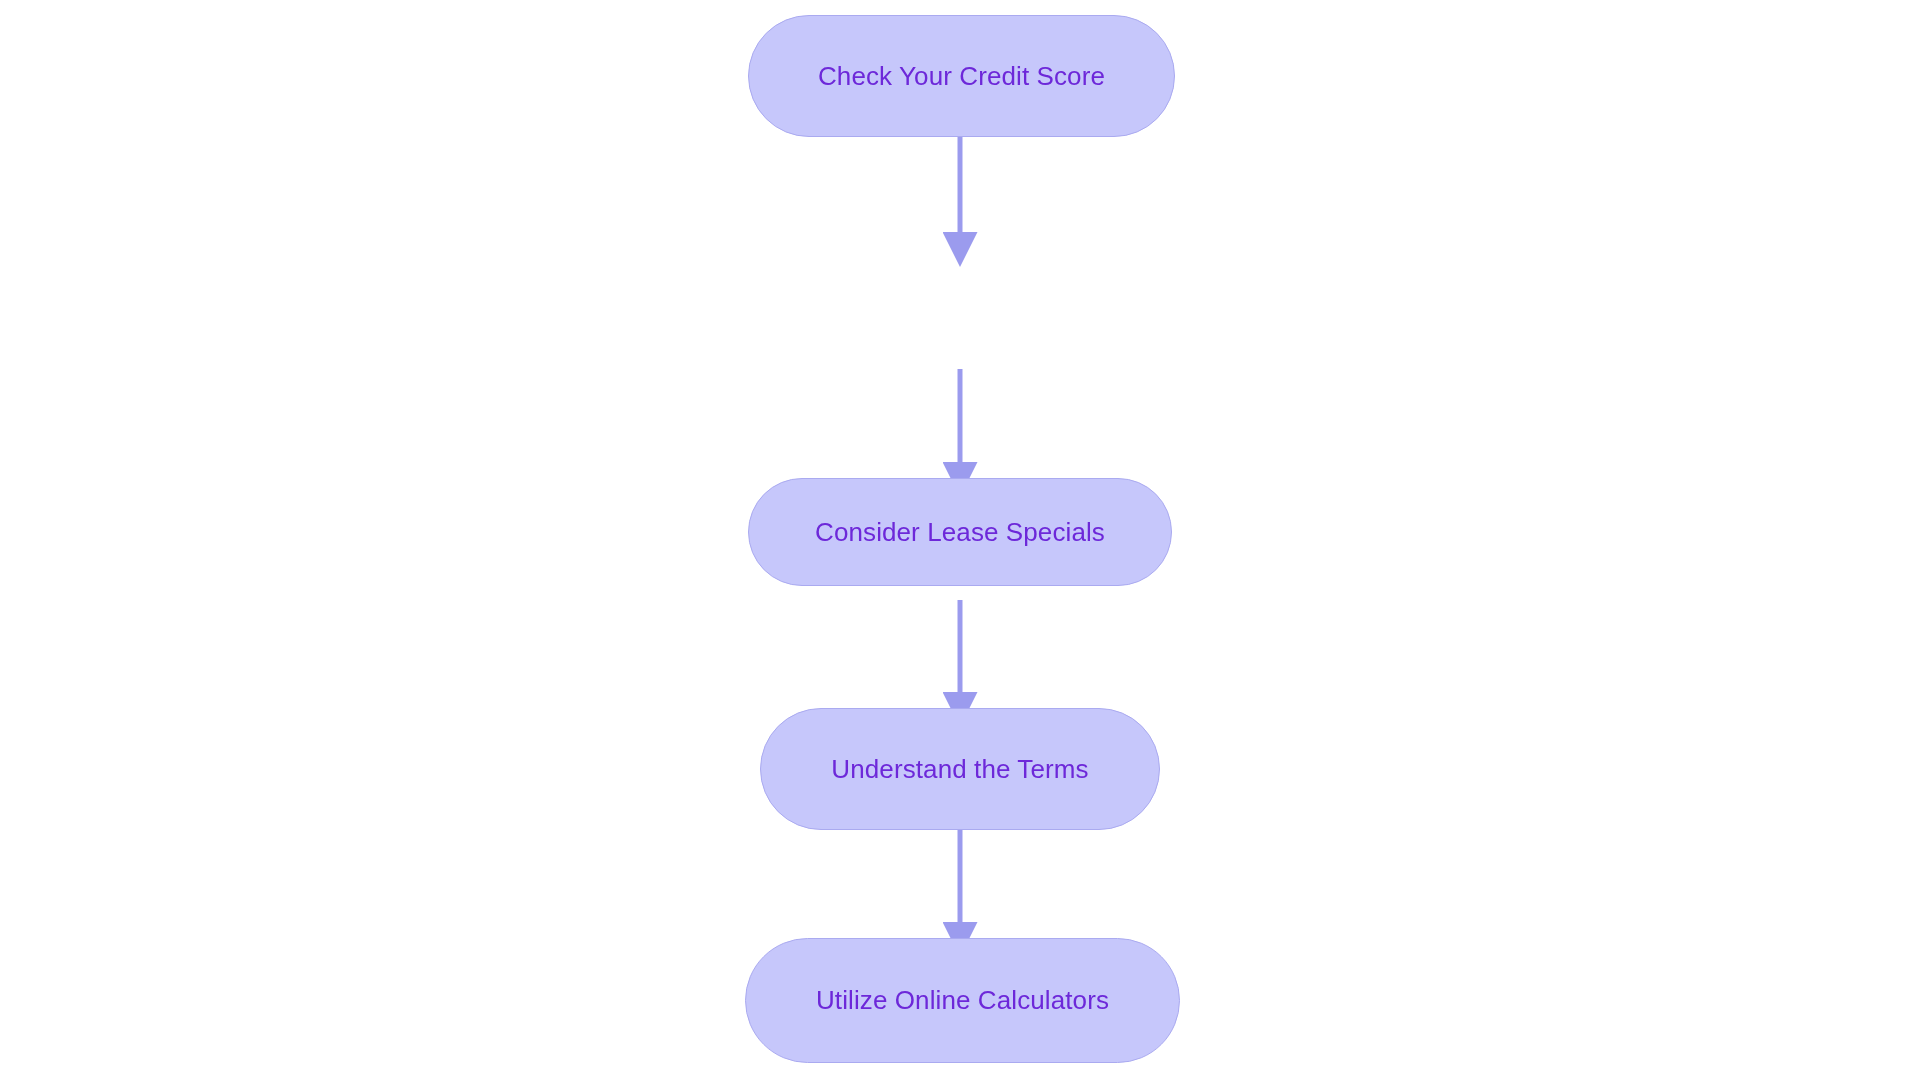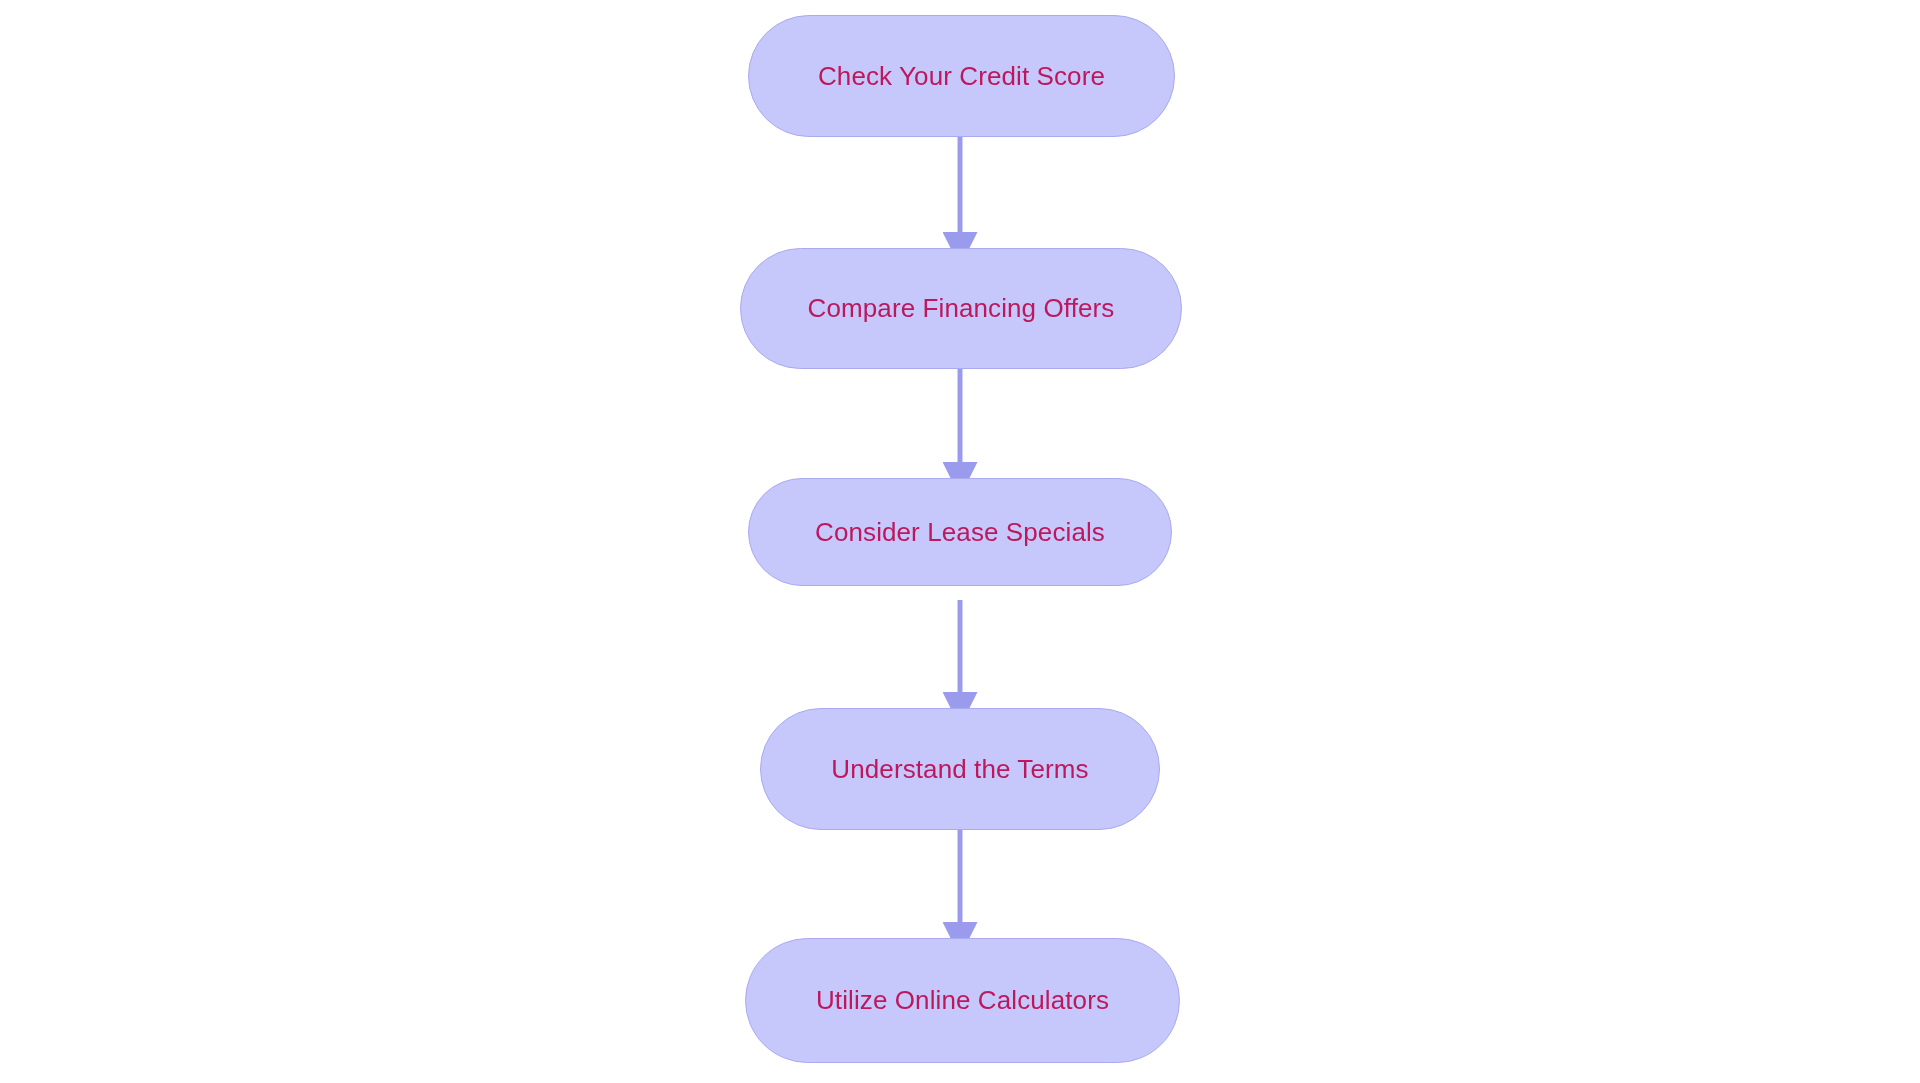--- a/index.html
+++ b/index.html
@@ -31,21 +31,21 @@
     justify-content: center;
     background: #c6c7fb;
     border: 1.5px solid #aaaaf0;
     border-radius: 999px;
     text-align: center;
     line-height: 1.1;
     white-space: nowrap;
   }
 
   .flow-node-label {
-    color: #be185d;
+    color: #6d28d9;
     font-size: 26px;
     font-weight: 400;
     letter-spacing: 0.1px;
     font-family: "Liberation Sans", "DejaVu Sans", sans-serif;
   }
 
   .connector {
     position: absolute;
     left: 0;
     top: 0;
@@ -72,23 +72,20 @@
 
     <line x1="960" y1="600" x2="960" y2="698" stroke="#9b9bee" stroke-width="5" marker-end="url(#arrowhead)"></line>
 
     <line x1="960" y1="830" x2="960" y2="928" stroke="#9b9bee" stroke-width="5" marker-end="url(#arrowhead)"></line>
   </svg>
 
   <div class="flow-node" style="left:748px; top:15px; width:427px; height:122px;">
     <span class="flow-node-label">Check Your Credit Score</span>
   </div>
 
-  <div class="flow-node" style="left:740px; top:248px; width:442px; height:121px;">
-    <span class="flow-node-label">Compare Financing Offers</span>
-  </div>
 
   <div class="flow-node" style="left:748px; top:478px; width:424px; height:108px;">
     <span class="flow-node-label">Consider Lease Specials</span>
   </div>
 
   <div class="flow-node" style="left:745px; top:938px; width:435px; height:125px;">
     <span class="flow-node-label">Utilize Online Calculators</span>
   </div>
 
   <div class="flow-node" style="left:760px; top:708px; width:400px; height:122px;">

